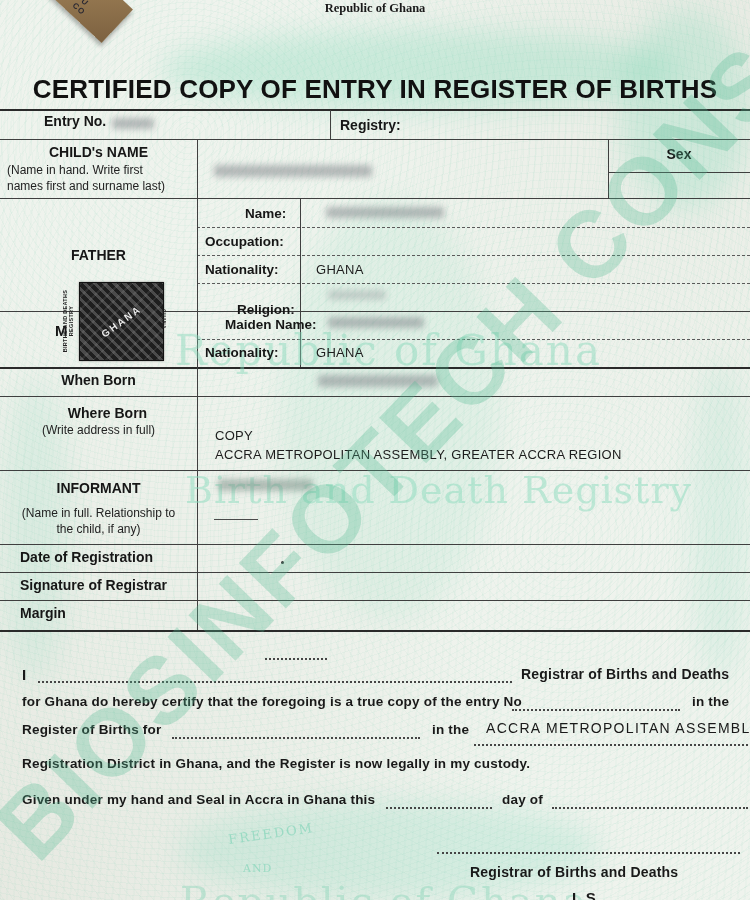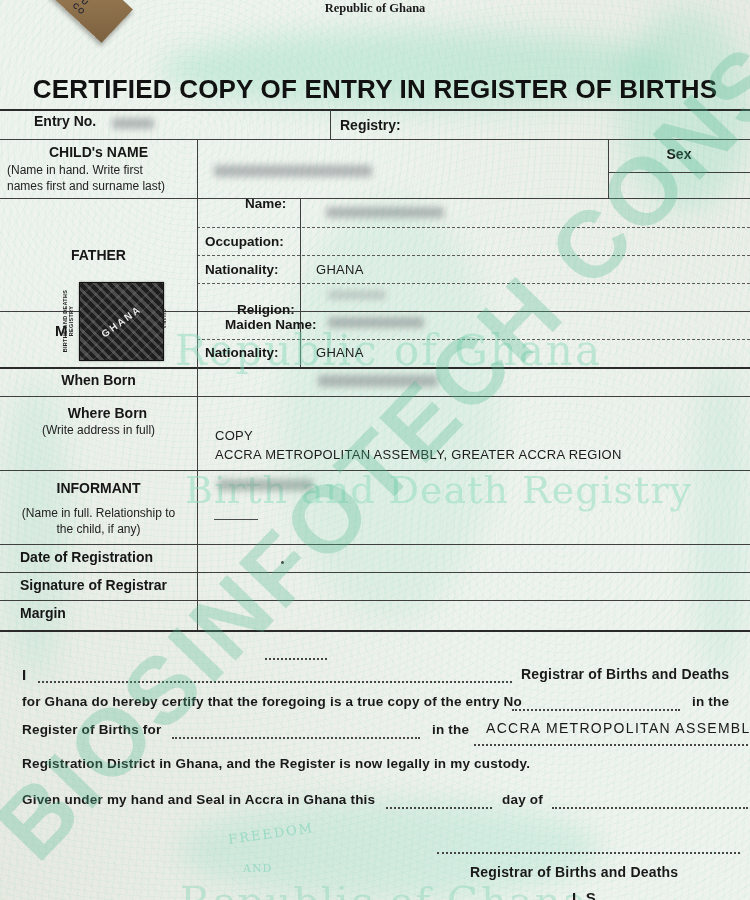--- a/index.html
+++ b/index.html
@@ -101,32 +101,32 @@
   <div class="hl" style="left:0;top:544px;width:750px;"></div>
   <div class="hl" style="left:0;top:572px;width:750px;"></div>
   <div class="hl" style="left:0;top:600px;width:750px;"></div>
   <div class="hl thick" style="left:0;top:630px;width:750px;"></div>
   <div class="vl" style="left:330px;top:110px;height:30px;"></div>
   <div class="vl" style="left:197px;top:140px;height:490px;"></div>
   <div class="vl" style="left:608px;top:140px;height:59px;"></div>
   <div class="hl" style="left:608px;top:172px;width:142px;"></div>
   <div class="vl" style="left:300px;top:199px;height:168px;"></div>
 
-  <div class="lbl" style="left:26px;top:113px;z-index:10;padding-left:8px;">Entry No.</div>
+  <div class="lbl" style="left:36px;top:113px;z-index:10;padding-left:8px;">Entry No.</div>
   <div class="lbl" style="left:340px;top:101px;z-index:10;margin-top:16px;">Registry:</div>
 
   <div class="lbl c" style="left:0;top:144px;width:197px;z-index:10;">CHILD's NAME</div>
   <div class="note" style="left:7px;top:163px;z-index:10;">(Name in hand. Write first</div>
   <div class="note" style="left:7px;top:179px;z-index:10;">names first and surname last)</div>
   <div class="lbl c" style="left:608px;top:146px;width:142px;z-index:10;">Sex</div>
 
   <div class="lbl c" style="left:0;top:247px;width:197px;z-index:10;">FATHER</div>
   <div class="lbl" style="left:55px;top:322px;font-size:15px;z-index:10;">M</div>
 
-  <div class="sub" style="left:205px;top:196px;z-index:10;padding-left:40px;">Name:</div>
+  <div class="sub" style="left:205px;top:206px;z-index:10;padding-left:40px;">Name:</div>
   <div class="sub" style="left:205px;top:234px;z-index:10;">Occupation:</div>
   <div class="sub" style="left:205px;top:262px;z-index:10;">Nationality:</div>
   <div class="val" style="left:316px;top:262px;z-index:10;">GHANA</div>
   <div class="sub" style="left:205px;top:302px;z-index:10;padding-left:32px;">Religion:</div>
   <div class="sub" style="left:205px;top:317px;z-index:10;padding-left:20px;">Maiden Name:</div>
   <div class="sub" style="left:205px;top:345px;z-index:10;">Nationality:</div>
   <div class="val" style="left:316px;top:345px;z-index:10;">GHANA</div>
 
   <div class="lbl c" style="left:0;top:372px;width:197px;z-index:10;">When Born</div>
 

